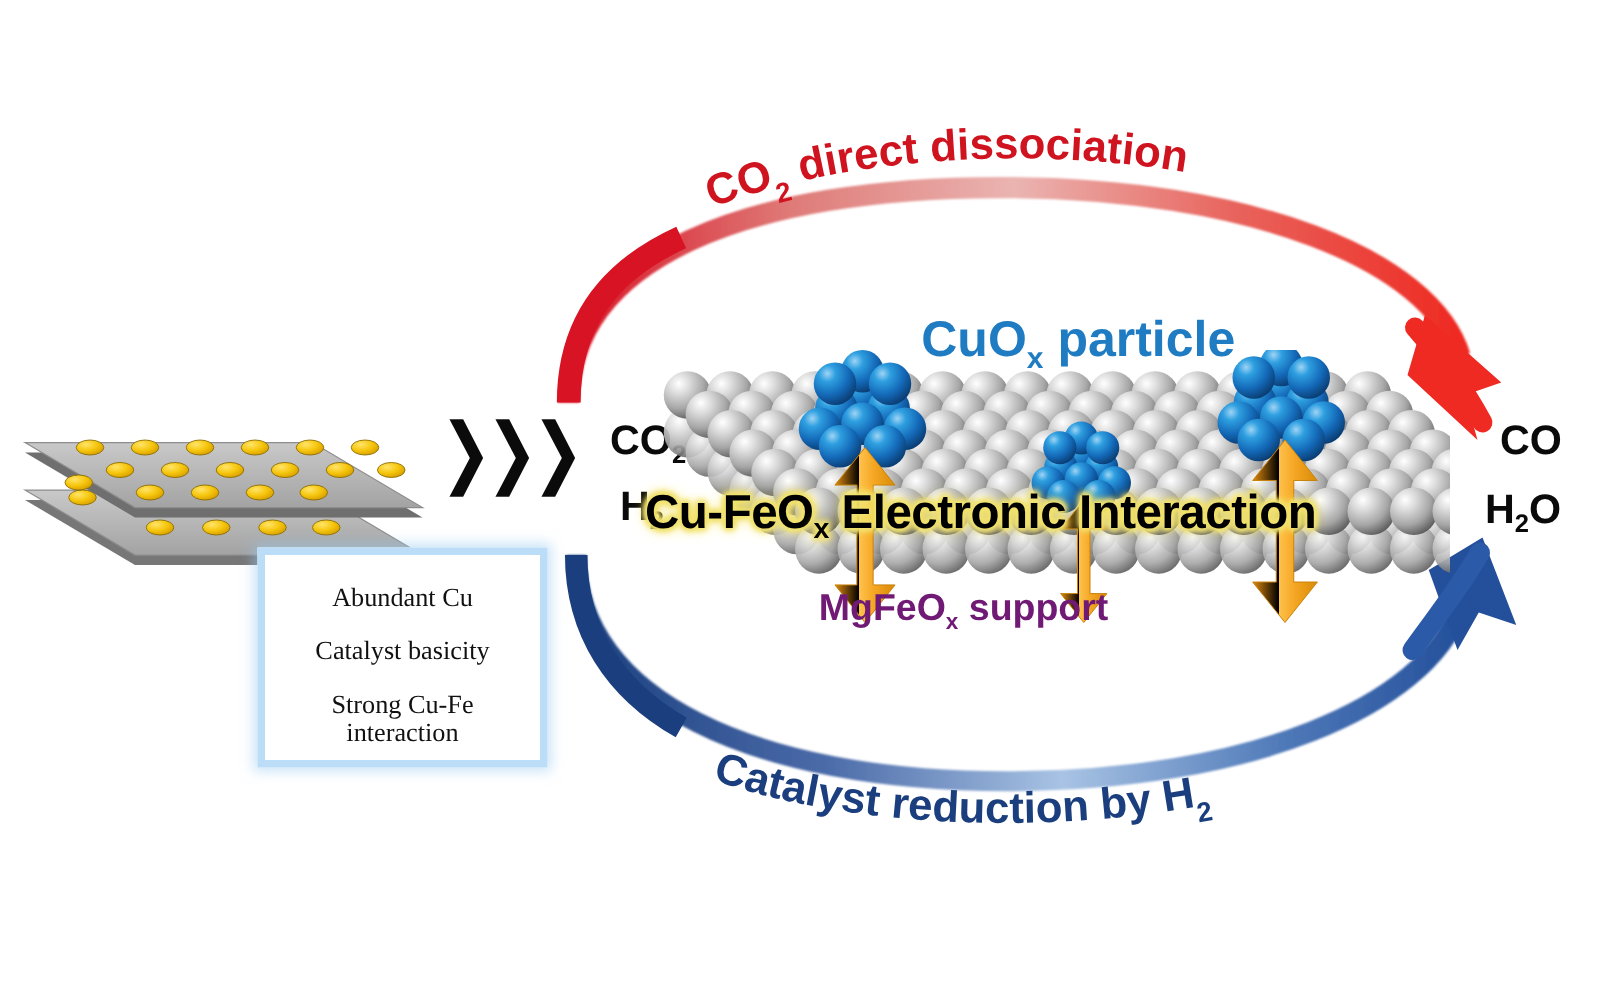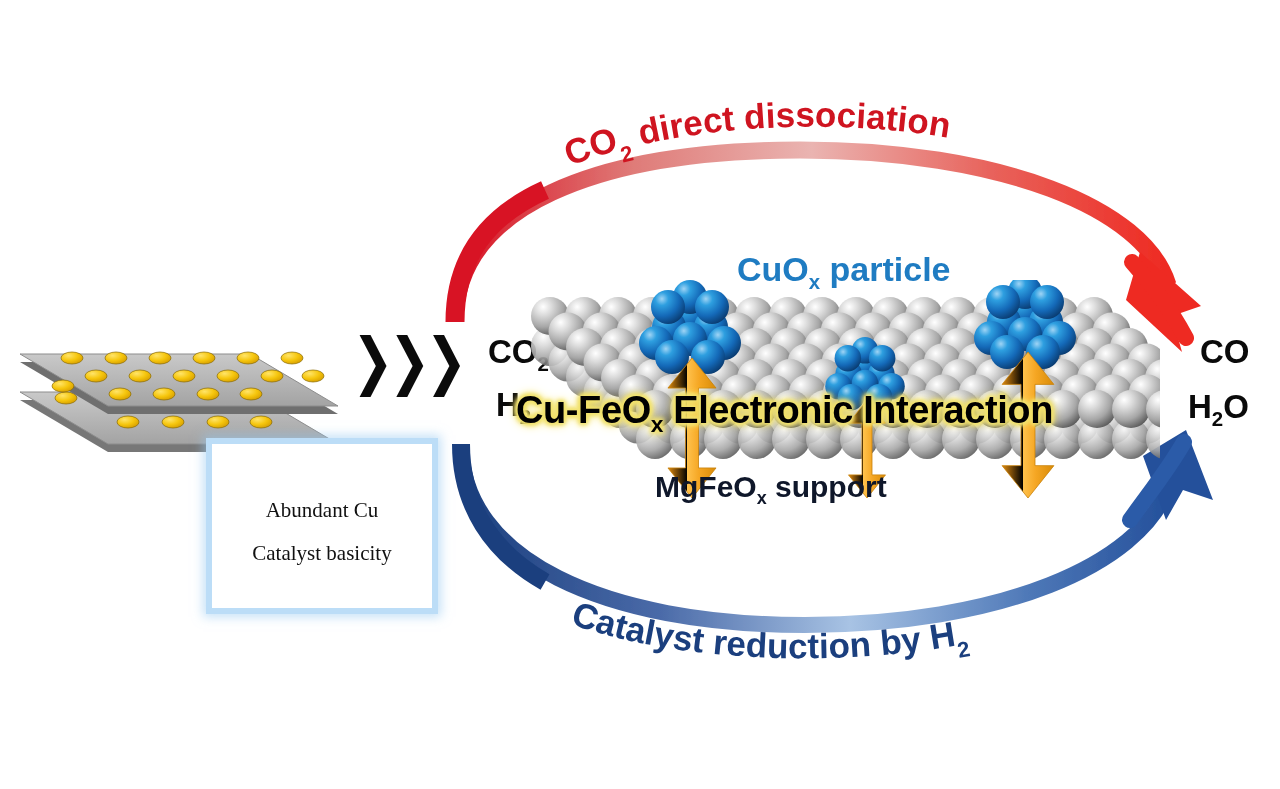--- a/index.html
+++ b/index.html
@@ -50,26 +50,26 @@
   }
   #info-box .line{
     font-family:"Liberation Serif", serif;
     font-weight:normal;font-size:21px;color:#111;
     text-align:center;line-height:1.08;width:180px;margin-top:12px;
   }
 
   
   #cuox-label{
     left:737px;top:250px;
-    font-size:34px;font-weight:bold;color:#1f7cc2;white-space:nowrap;
+    font-size:40px;font-weight:bold;color:#1f7cc2;white-space:nowrap;
   }
   #cuox-label sub{font-size:.6em;}
   #mgfeox-label{
     left:655px;top:470px;
-    font-size:30px;font-weight:bold;color:#0f172a;white-space:nowrap;
+    font-size:30px;font-weight:bold;color:#701a75;white-space:nowrap;
   }
   #mgfeox-label sub{font-size:.6em;}
   #interaction-label{
     left:516px;top:389px;
     font-size:38px;font-weight:bold;color:#000;white-space:nowrap;
     text-shadow:
       0 0 4px #f2e26a, 0 0 8px #f2e26a, 0 0 12px #efd94f,
       2px 0 5px #f3e887, -2px 0 5px #f3e887,
       0 2px 5px #f3e887, 0 -2px 5px #f3e887;
     letter-spacing:-.4px;
@@ -202,20 +202,21 @@
   <div class="abs" id="chevrons">❯❯❯</div>
 
   <div class="abs species" id="reactant-co2">CO<sub>2</sub></div>
   <div class="abs species" id="reactant-h2">H<sub>2</sub></div>
   <div class="abs species" id="product-co">CO</div>
   <div class="abs species" id="product-h2o">H<sub>2</sub>O</div>
 
   <div class="abs" id="info-box">
     <div class="line">Abundant Cu</div>
     <div class="line">Catalyst basicity</div>
+    <div class="line">Strong Cu-Fe interaction</div>
   </div>
 
   <svg class="abs" style="left:520px;top:280px;width:640px;height:230px;" viewBox="0 0 640 230">
     <defs>
       <radialGradient id="sphG" cx="32%" cy="26%" r="78%">
         <stop offset="0%" stop-color="#ffffff"></stop>
         <stop offset="28%" stop-color="#dcdcdc"></stop>
         <stop offset="68%" stop-color="#a6a6a6"></stop>
         <stop offset="100%" stop-color="#5f5f5f"></stop>
       </radialGradient>

